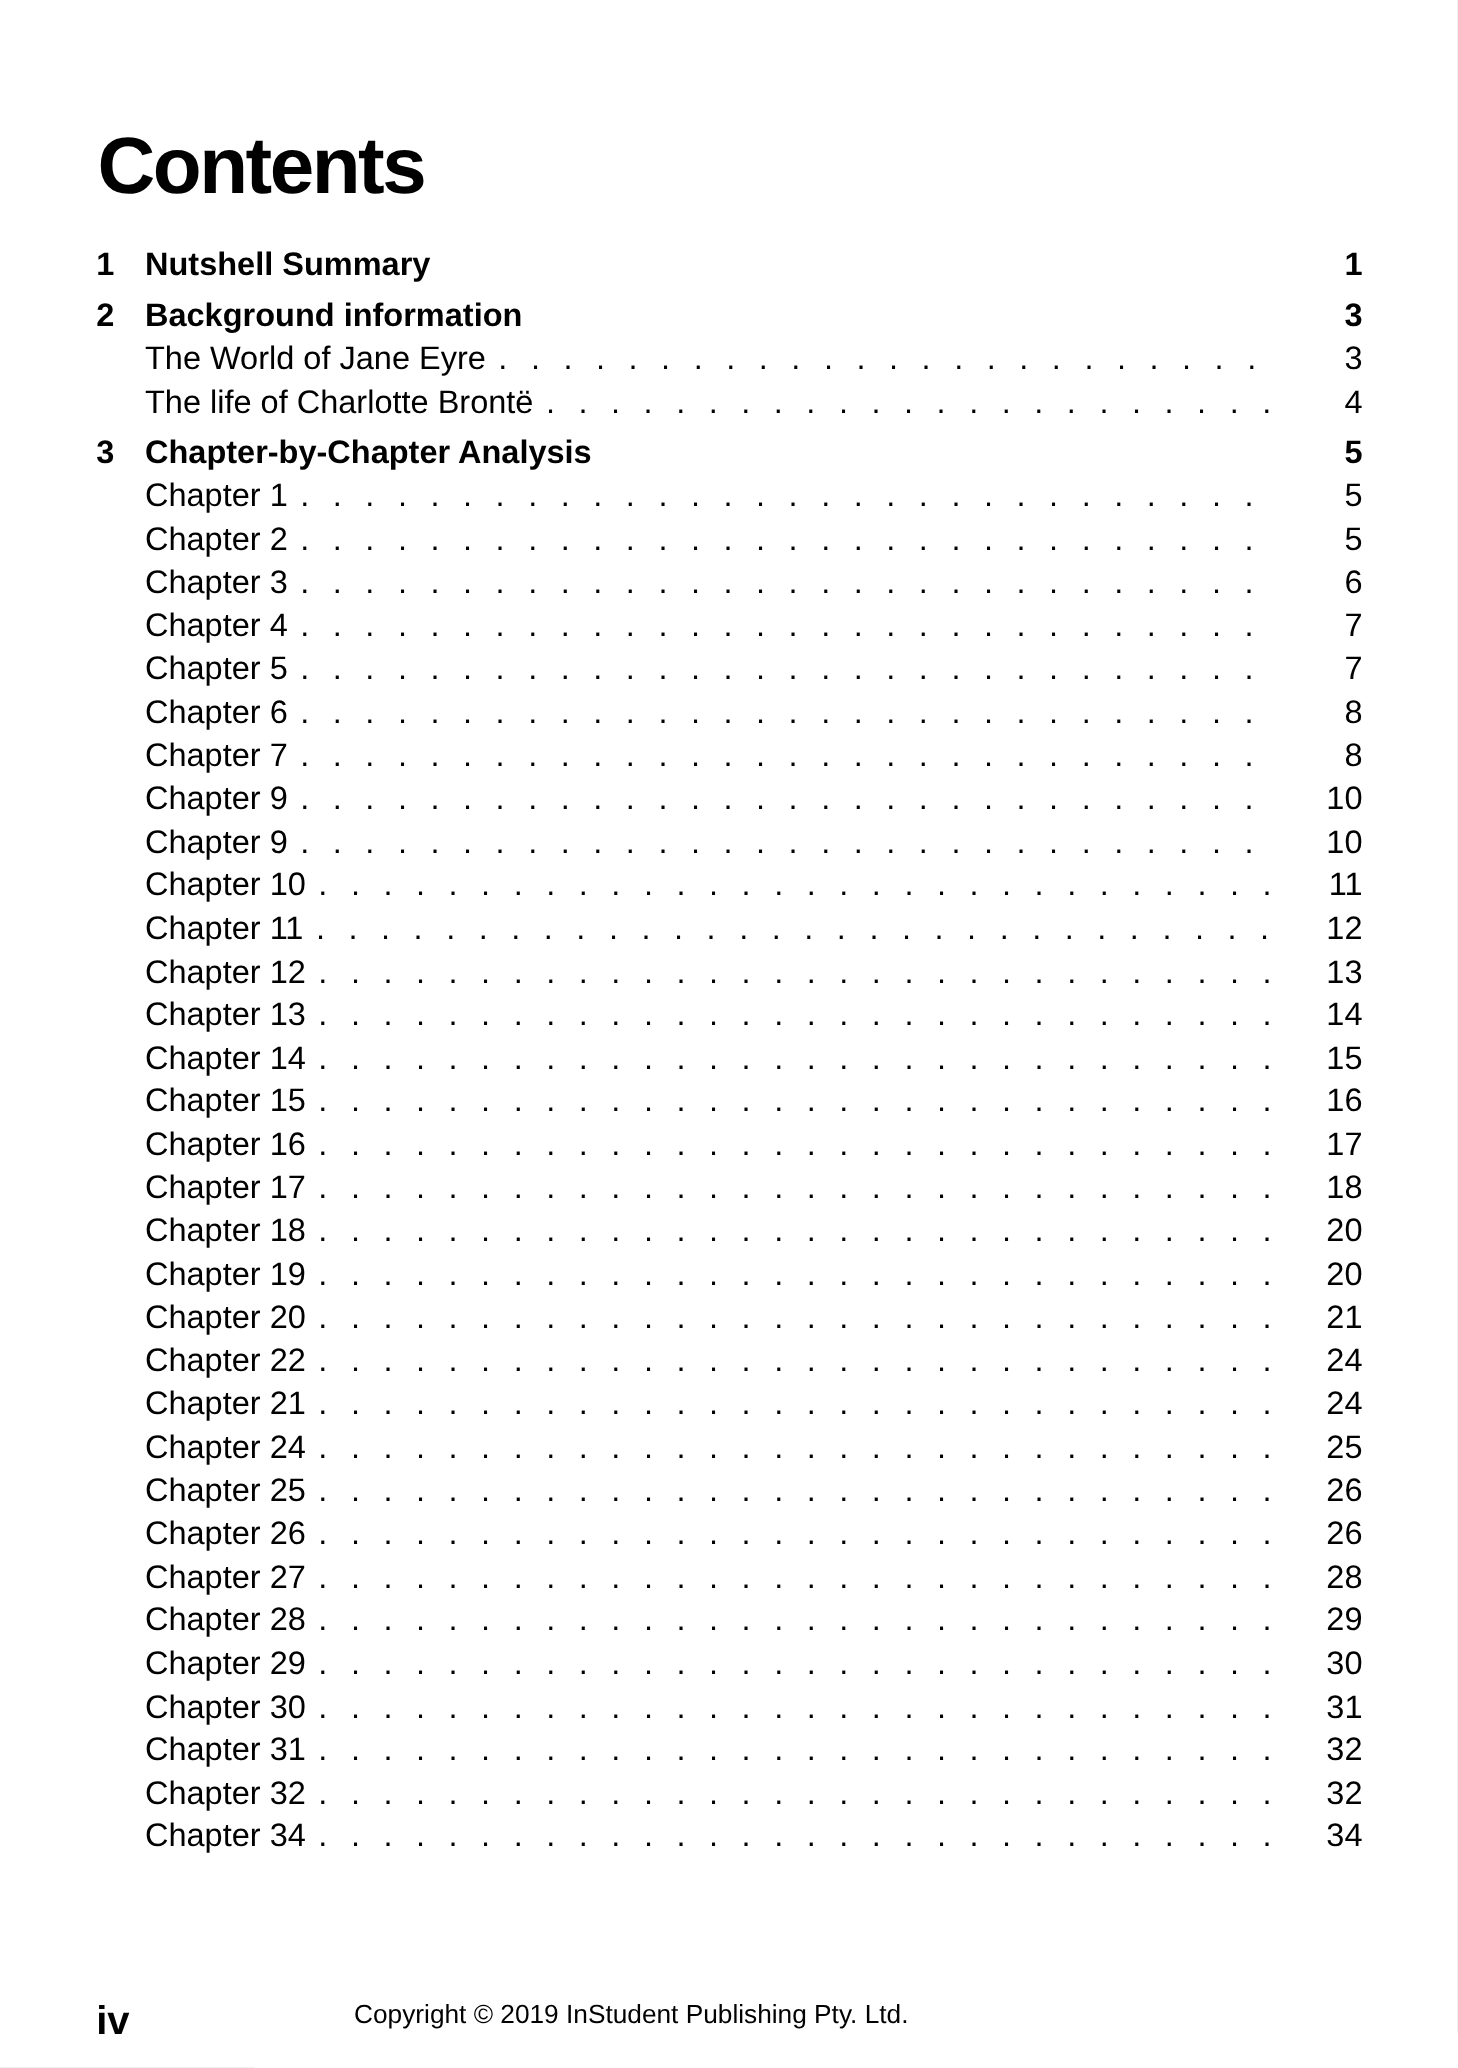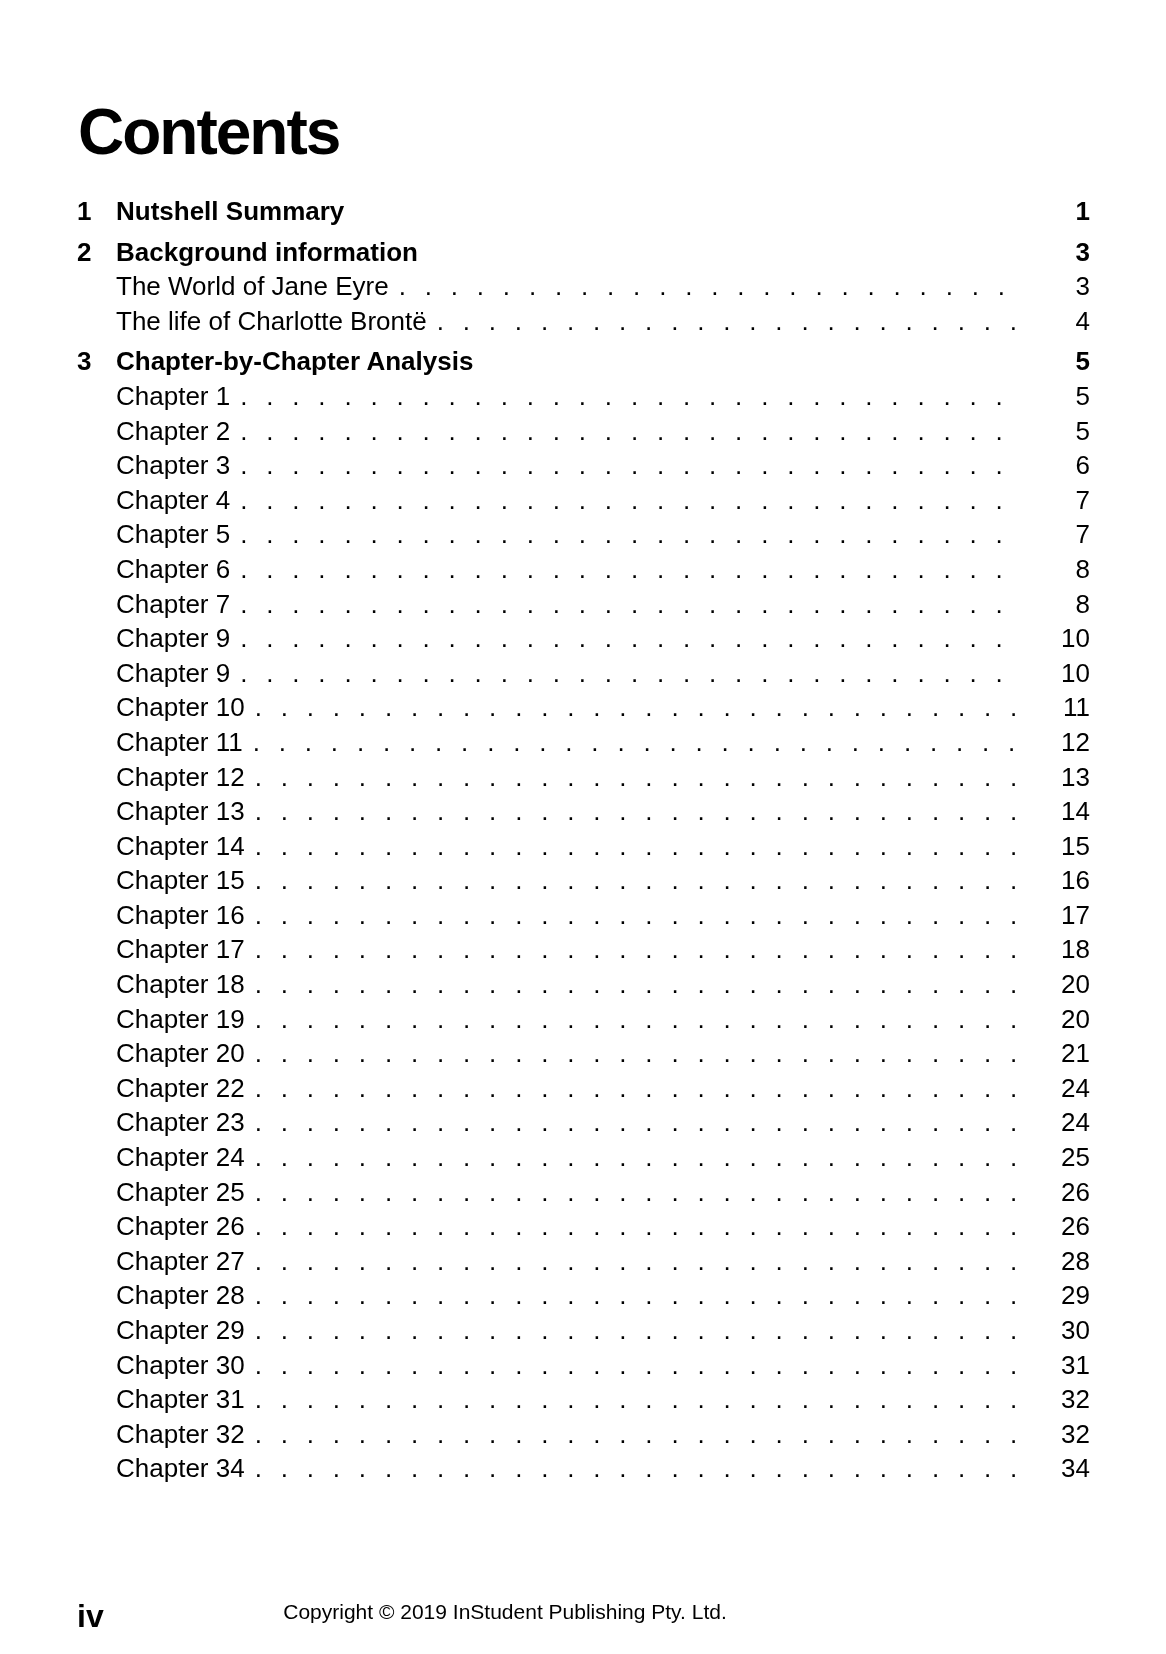--- a/index.html
+++ b/index.html
@@ -254,21 +254,21 @@
 
   <div class="row sub">
     <span class="num"></span>
     <span class="label">Chapter 22</span>
     <span class="leader"></span>
     <span class="pg">24</span>
   </div>
 
   <div class="row sub">
     <span class="num"></span>
-    <span class="label">Chapter 23</span>
+    <span class="label">Chapter 21</span>
     <span class="leader"></span>
     <span class="pg">24</span>
   </div>
 
   <div class="row sub">
     <span class="num"></span>
     <span class="label">Chapter 24</span>
     <span class="leader"></span>
     <span class="pg">25</span>
   </div>

